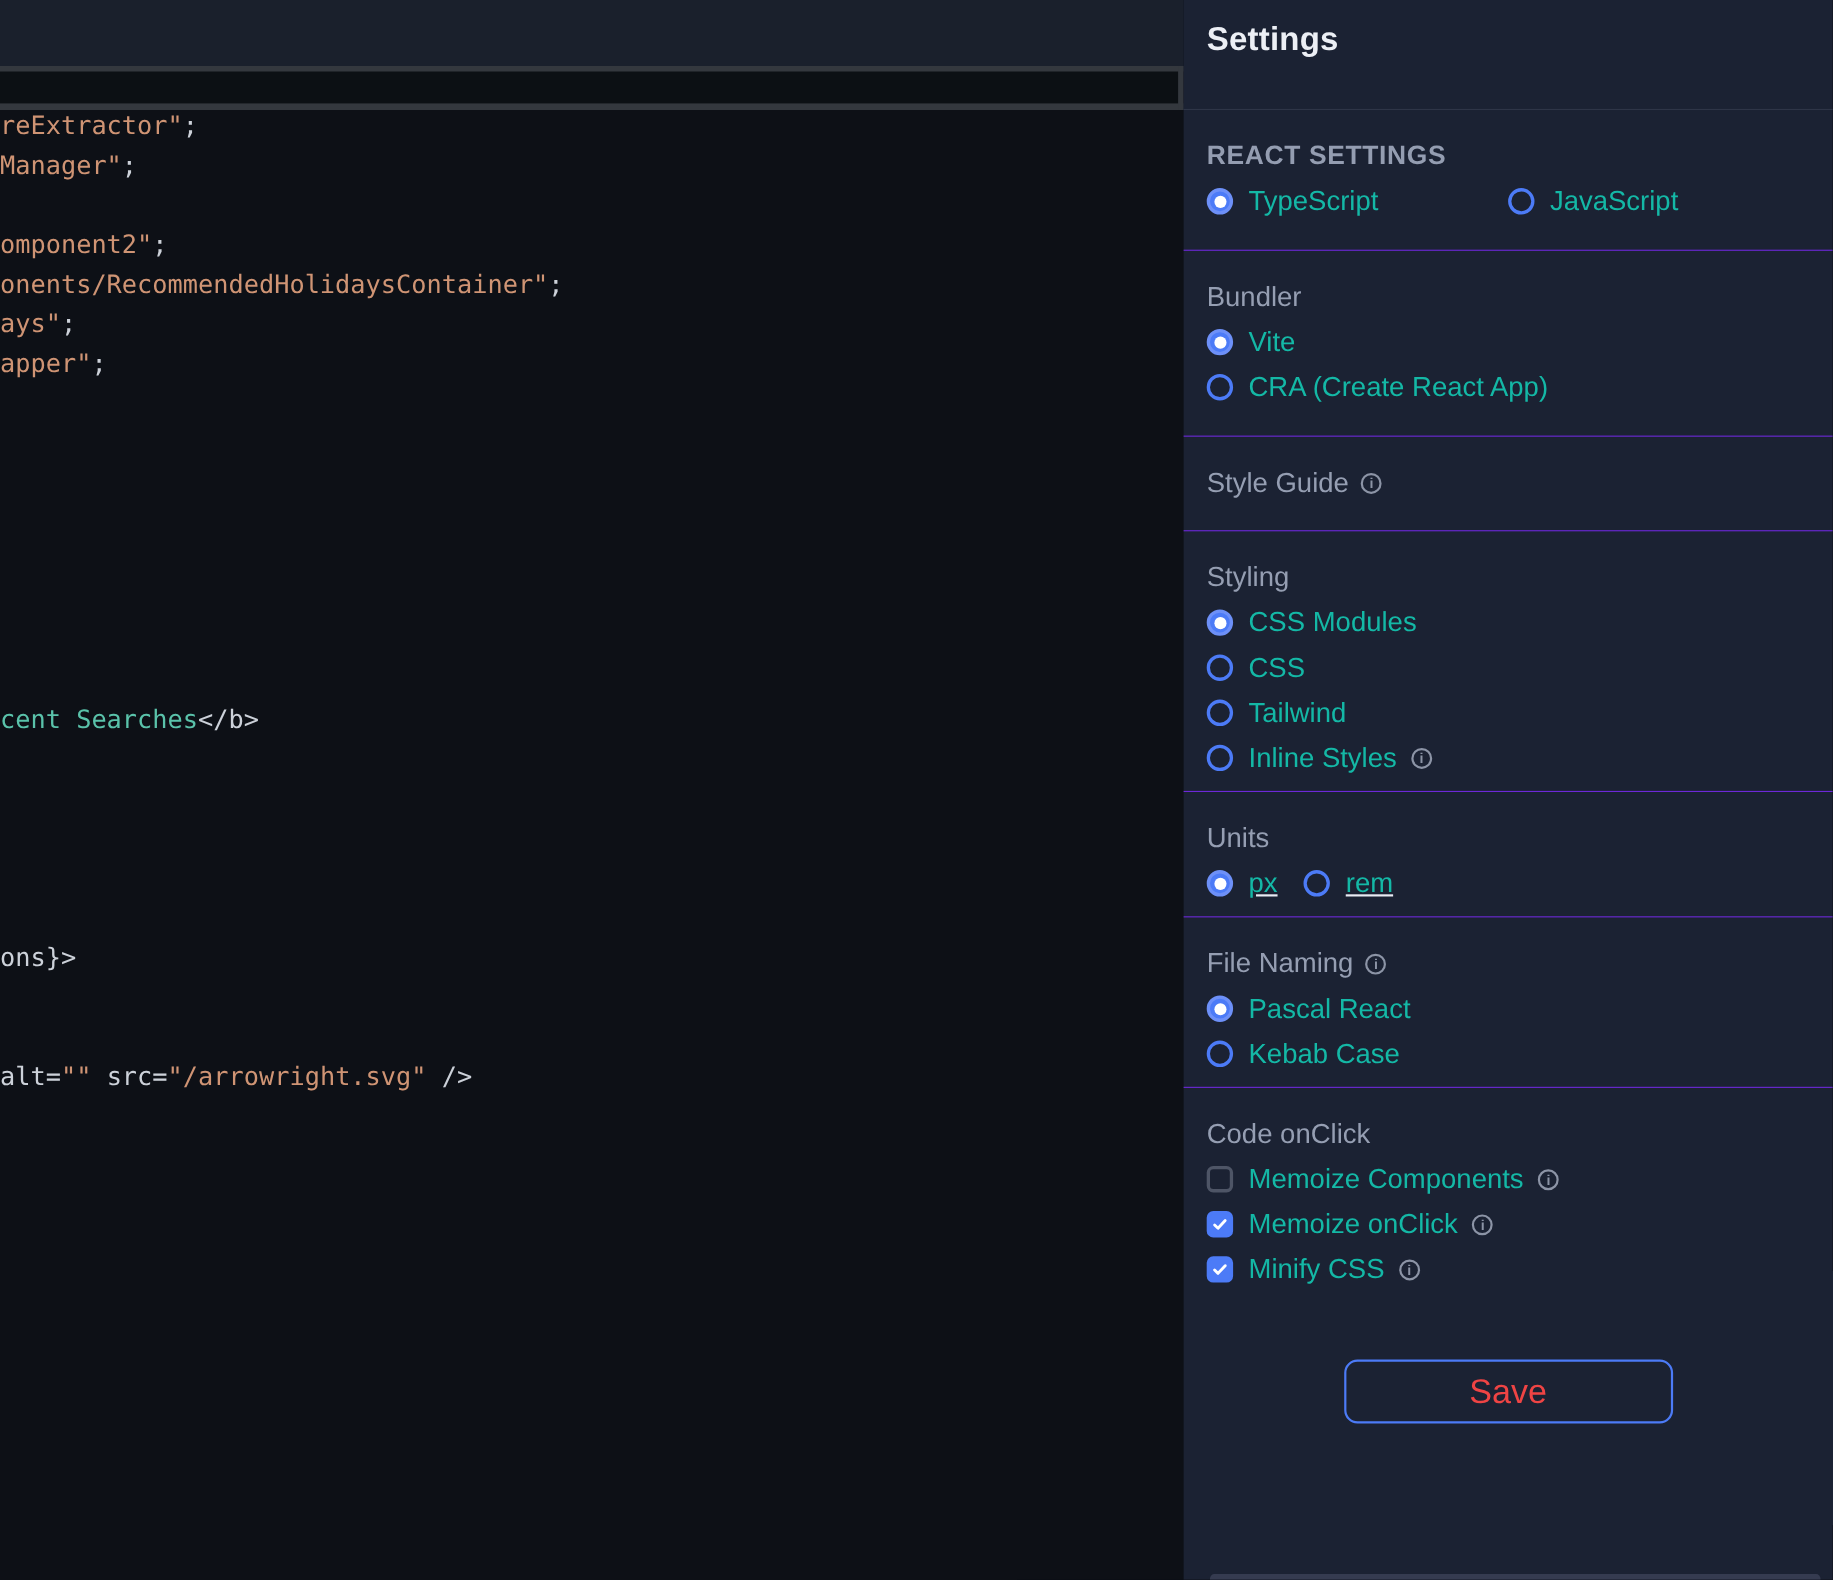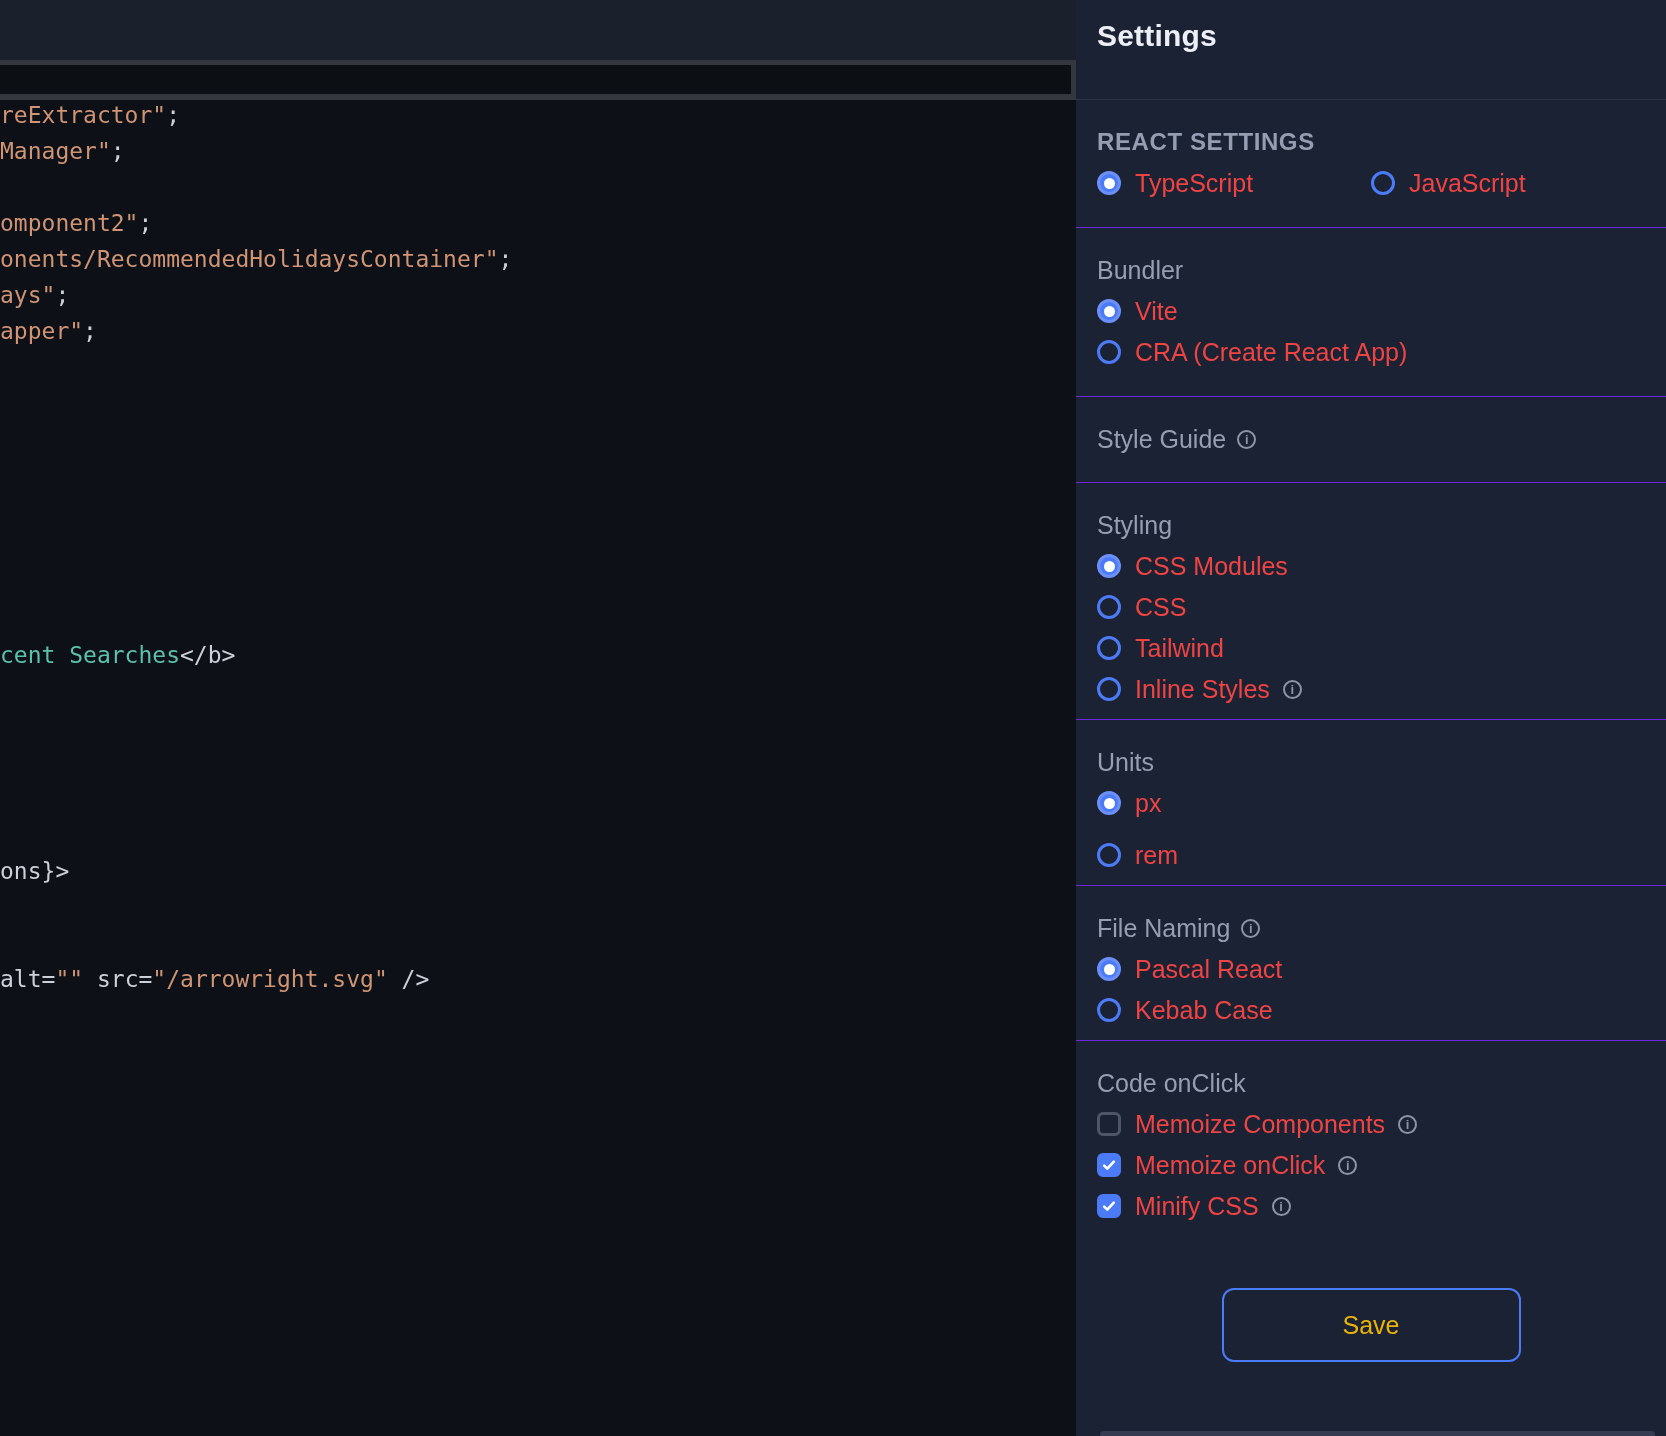--- a/index.html
+++ b/index.html
@@ -41,45 +41,45 @@
   .sec{padding:25px 21px 16px;border-bottom:1px solid #6d28d9;}
   .sec:nth-child(1),.sec:nth-child(2){padding-bottom:30px;}
   .sec:last-child{border-bottom:none;}
   .sec-h{
     margin:0 0 10px;font-size:25px;line-height:34px;font-weight:400;color:#959eb2;
     display:flex;align-items:center;
   }
   .sec-h.eyebrow{font-size:24px;font-weight:700;letter-spacing:.6px;color:#949db1;}
   .rows{display:flex;flex-direction:column;gap:13px;}
   .rows.cols{display:grid;grid-template-columns:274px 1fr;gap:0;}
-  .rows.inline{flex-direction:column;gap:24px;}
+  .rows.inline{flex-direction:row;gap:24px;text-decoration:underline;}
   .opt{display:flex;align-items:center;height:28px;cursor:pointer;}
-  .opt-text{font-size:25px;color:#ef4444;margin-left:14px;line-height:28px;}
+  .opt-text{font-size:25px;color:#14b8a6;margin-left:14px;line-height:28px;}
   
   .ctl{flex:0 0 auto;box-sizing:border-box;display:flex;align-items:center;justify-content:center;}
   .radio{width:24px;height:24px;border-radius:50%;border:3px solid #4c7bf7;background:transparent;}
   .radio.on{background:#4c7bf7;border-color:#6d90f8;}
   .radio .dot{width:11px;height:11px;border-radius:50%;background:#ffffff;}
   .check{width:24px;height:24px;border-radius:6px;border:3px solid #4e5566;background:transparent;}
   .check.on{background:#4c7bf7;border-color:#4c7bf7;}
   .check svg{display:block;}
   
   .info{
     box-sizing:border-box;width:19px;height:19px;border-radius:50%;
     border:2px solid #8c94a6;color:#8c94a6;
     font-size:13px;line-height:15px;font-weight:600;
     display:inline-flex;align-items:center;justify-content:center;
     margin-left:11px;flex:0 0 auto;cursor:pointer;
   }
   .opt .info{margin-left:13px;}
   
   .save{
-    display:block;margin:52px auto 0;width:299px;height:74px;box-sizing:border-box;
+    display:block;margin:52px auto 0;width:299px;height:58px;box-sizing:border-box;
     background:transparent;border:2px solid #4c7bf7;border-radius:12px;
-    color:#eab308;font-family:"Liberation Sans",sans-serif;font-size:25px;cursor:pointer;
+    color:#ef4444;font-family:"Liberation Sans",sans-serif;font-size:31px;cursor:pointer;
   }
   .bottom-edge{
     position:absolute;left:24px;bottom:0;width:555px;height:5px;
     background:#353b50;border-radius:4px 4px 0 0;
   }
 </style>
 </head>
 <body>
 
 <div>

